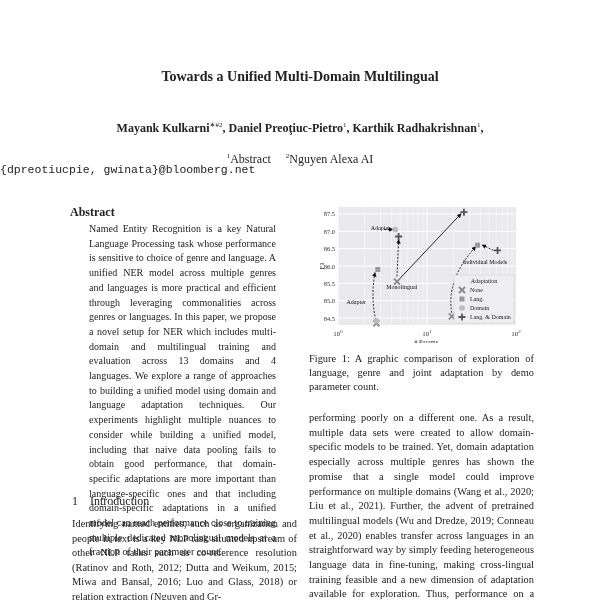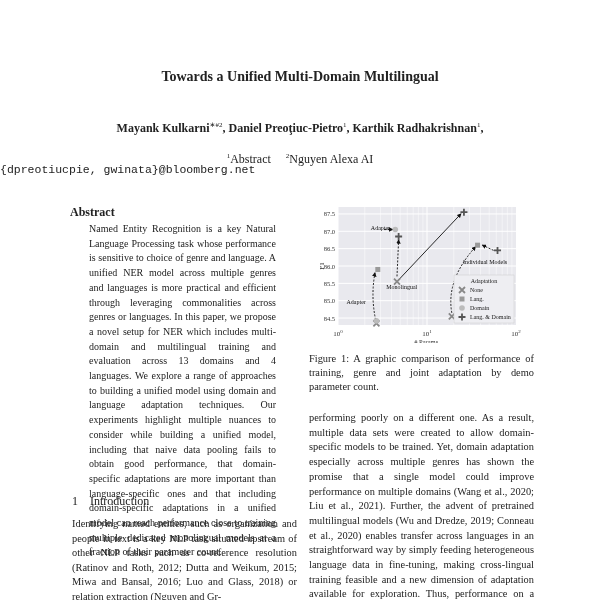--- a/index.html
+++ b/index.html
@@ -118,15 +118,15 @@
       <path d="M141,84 L147,90 M147,84 L141,90" stroke="#888" stroke-width="1.8"></path>
       <text x="152" y="89" font-size="6" fill="#222">None</text>
       <rect x="141.5" y="93.5" width="5" height="5" fill="#999"></rect>
       <text x="152" y="98" font-size="6" fill="#222">Lang.</text>
       <circle cx="144" cy="105" r="2.8" fill="#bbb"></circle>
       <text x="152" y="107" font-size="6" fill="#222">Domain</text>
       <path d="M140.5,114 L147.5,114 M144,110.5 L144,117.5" stroke="#555" stroke-width="1.8"></path>
       <text x="152" y="116" font-size="6" fill="#222">Lang. &amp; Domain</text>
     </svg>
 </div>
-<div class="caption">Figure 1: A graphic comparison of performance of training, genre and joint adaptation by demo parameter count.</div>
+<div class="caption">Figure 1: A graphic comparison of exploration of language, genre and joint adaptation by demo parameter count.</div>
 
 <div class="right-body">performing poorly on a different one. As a result, multiple data sets were created to allow domain-specific models to be trained. Yet, domain adaptation especially across multiple genres has shown the promise that a single model could improve performance on multiple domains (Wang et al., 2020; Liu et al., 2021). Further, the advent of pretrained multilingual models (Wu and Dredze, 2019; Conneau et al., 2020) enables transfer across languages in an straightforward way by simply feeding heterogeneous language data in fine-tuning, making cross-lingual training feasible and a new dimension of adaptation available for exploration. Thus, performance on a specific genre and language pair</div>
 
 </body></html>

